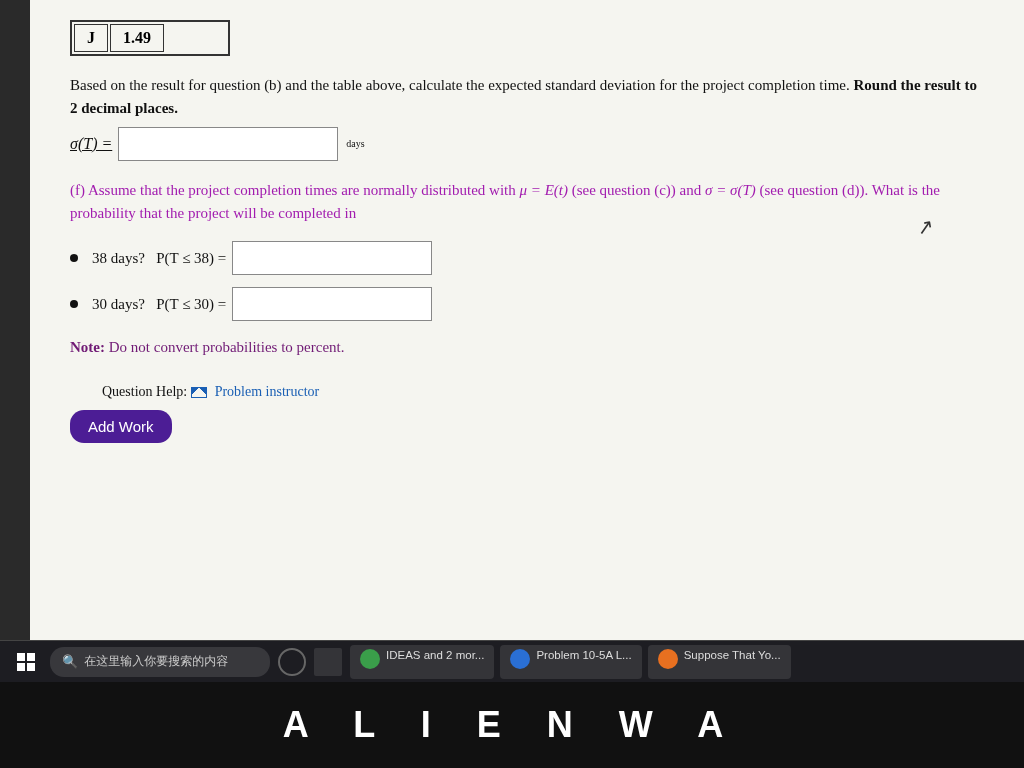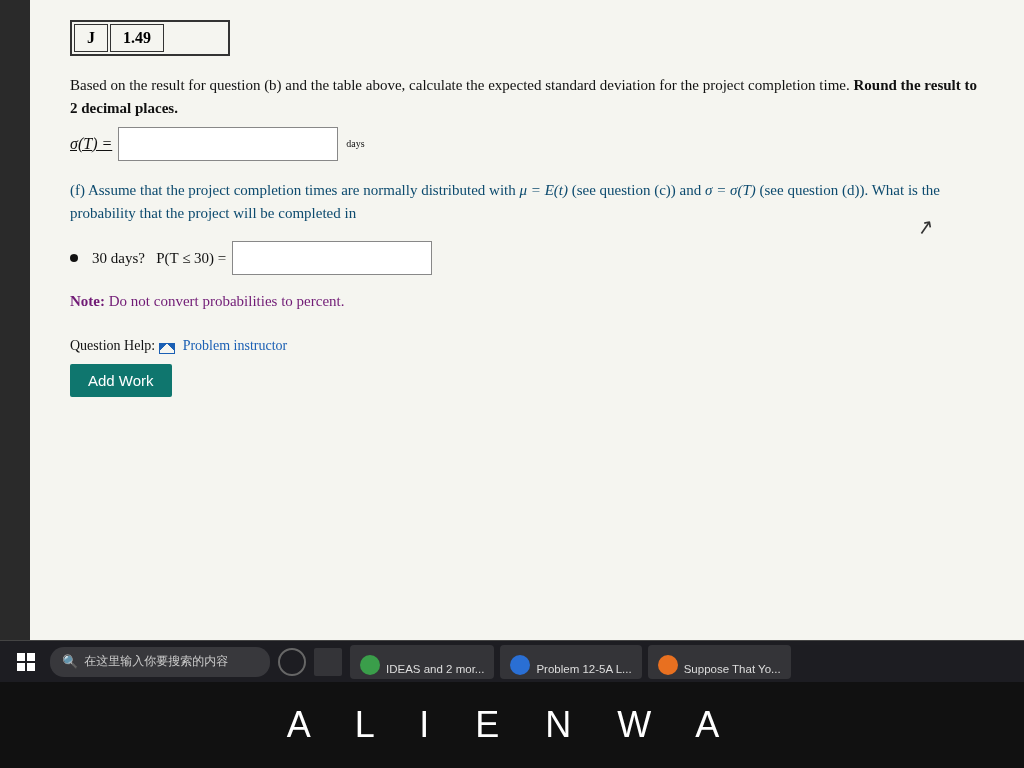--- a/index.html
+++ b/index.html
@@ -70,21 +70,21 @@
       padding: 4px;
       font-size: 14px;
     }
     .days-label {
       font-size: 10px;
     }
 
     .part-f-text {
       font-size: 15px;
       line-height: 1.55;
-      color: #0c4a6e;
+      color: #a21caf;
       margin-bottom: 16px;
     }
 
     .bullet-list {
       list-style: none;
       margin-bottom: 18px;
     }
     .bullet-list li {
       display: flex;
       align-items: center;
@@ -117,24 +117,25 @@
       font-size: 15px;
       color: #701a75;
       margin-bottom: 28px;
     }
     .note-text strong {
       font-weight: bold;
     }
 
     .question-help-row {
       display: flex;
-      align-items: flex-end;
+      align-items: center;
       margin-bottom: 10px;
       font-size: 14px;
       color: #111;
+      margin-left: 32px;
     }
     .message-link {
       color: #1a5fb4;
       text-decoration: none;
       margin-left: 4px;
       font-size: 14px;
     }
     .mail-icon {
       display: inline-block;
       width: 16px;
@@ -150,27 +151,27 @@
       top: 0; left: 0; right: 0;
       height: 6px;
       border-bottom: none;
       background: linear-gradient(135deg, #1a5fb4 50%, transparent 50%), linear-gradient(-135deg, #1a5fb4 50%, transparent 50%);
       background-size: 50% 100%;
       background-position: left top, right top;
       background-repeat: no-repeat;
     }
 
     .add-work-btn {
-      background: #0f766e;
+      background: #4c1d95;
       color: #fff;
       border: none;
       padding: 8px 18px;
       font-size: 15px;
       cursor: pointer;
-      border-radius: 2px;
+      border-radius: 14px;
     }
 
     
     .left-sidebar {
       position: absolute;
       top: 0;
       left: 0;
       width: 30px;
       height: 640px;
       background: #2a2a2a;
@@ -258,21 +259,21 @@
 
     .taskbar-apps {
       display: flex;
       align-items: center;
       gap: 6px;
       flex: 1;
     }
 
     .app-tab {
       display: flex;
-      align-items: flex-end;
+      align-items: flex-start;
       background: rgba(255,255,255,0.1);
       border-radius: 4px;
       padding: 4px 10px;
       cursor: pointer;
       height: 34px;
     }
     .app-tab-icon {
       width: 20px;
       height: 20px;
       border-radius: 50%;
@@ -295,21 +296,21 @@
       background: #111;
       display: flex;
       align-items: center;
       justify-content: center;
     }
     .alienware-text {
       color: #fff;
       font-size: 36px;
       font-family: Arial, Helvetica, sans-serif;
       letter-spacing: 18px;
-      font-weight: 400;
+      font-weight: 700;
       text-transform: uppercase;
     }
 
     
     .math-italic { font-style: italic; text-decoration: underline; }
 
     
     .cursor-indicator {
       position: absolute;
       top: 215px;
@@ -353,20 +354,25 @@
   <div class="part-f-text">
     (f) Assume that the project completion times are normally distributed with <em>μ = E(t)</em>
     (see question (c)) and <em>σ = σ(T)</em> (see question (d)). What is the probability that the
     project will be completed in
   </div>
 
   
   <ul class="bullet-list">
     <li>
       <span class="bullet-dot"></span>
+      <span class="prob-label">38 days? &nbsp; P(T ≤ 38) =</span>
+      <input class="prob-input" type="text" style="">
+    </li>
+    <li>
+      <span class="bullet-dot"></span>
       <span class="prob-label">30 days? &nbsp; P(T ≤ 30) =</span>
       <input class="prob-input" type="text" style="">
     </li>
   </ul>
 
   
   <div class="note-text">
     <strong>Note:</strong>
     <span> </span><span>Do not convert probabilities to percent.</span>
   </div>
@@ -409,21 +415,21 @@
 
     <div class="taskbar-apps">
 
       <div class="app-tab">
         <div class="app-tab-icon green"></div>
         <span class="app-tab-label">IDEAS and 2 mor...</span>
       </div>
 
       <div class="app-tab">
         <div class="app-tab-icon blue"></div>
-        <span class="app-tab-label">Problem 12-5A L...</span>
+        <span class="app-tab-label">Problem 10-5A L...</span>
       </div>
 
       <div class="app-tab">
         <div class="app-tab-icon orange"></div>
         <span class="app-tab-label">Suppose That Yo...</span>
       </div>
     </div>
   </div>
 
   <div class="alienware-strip">

